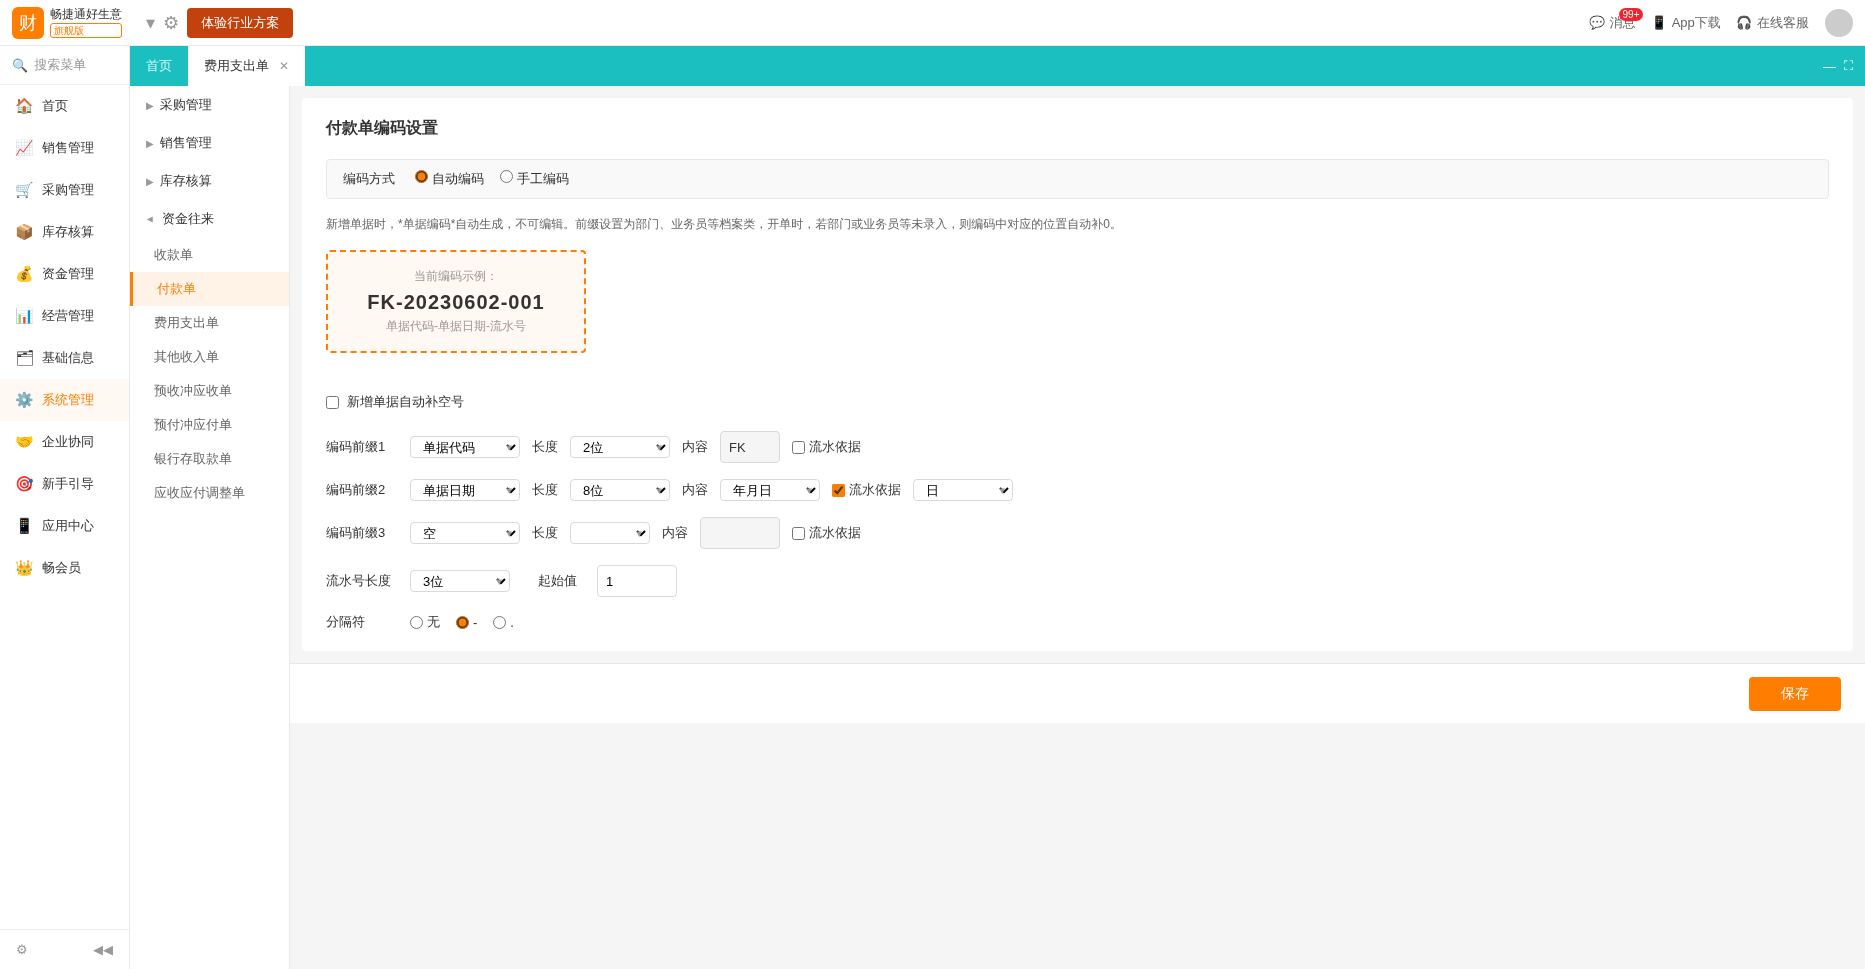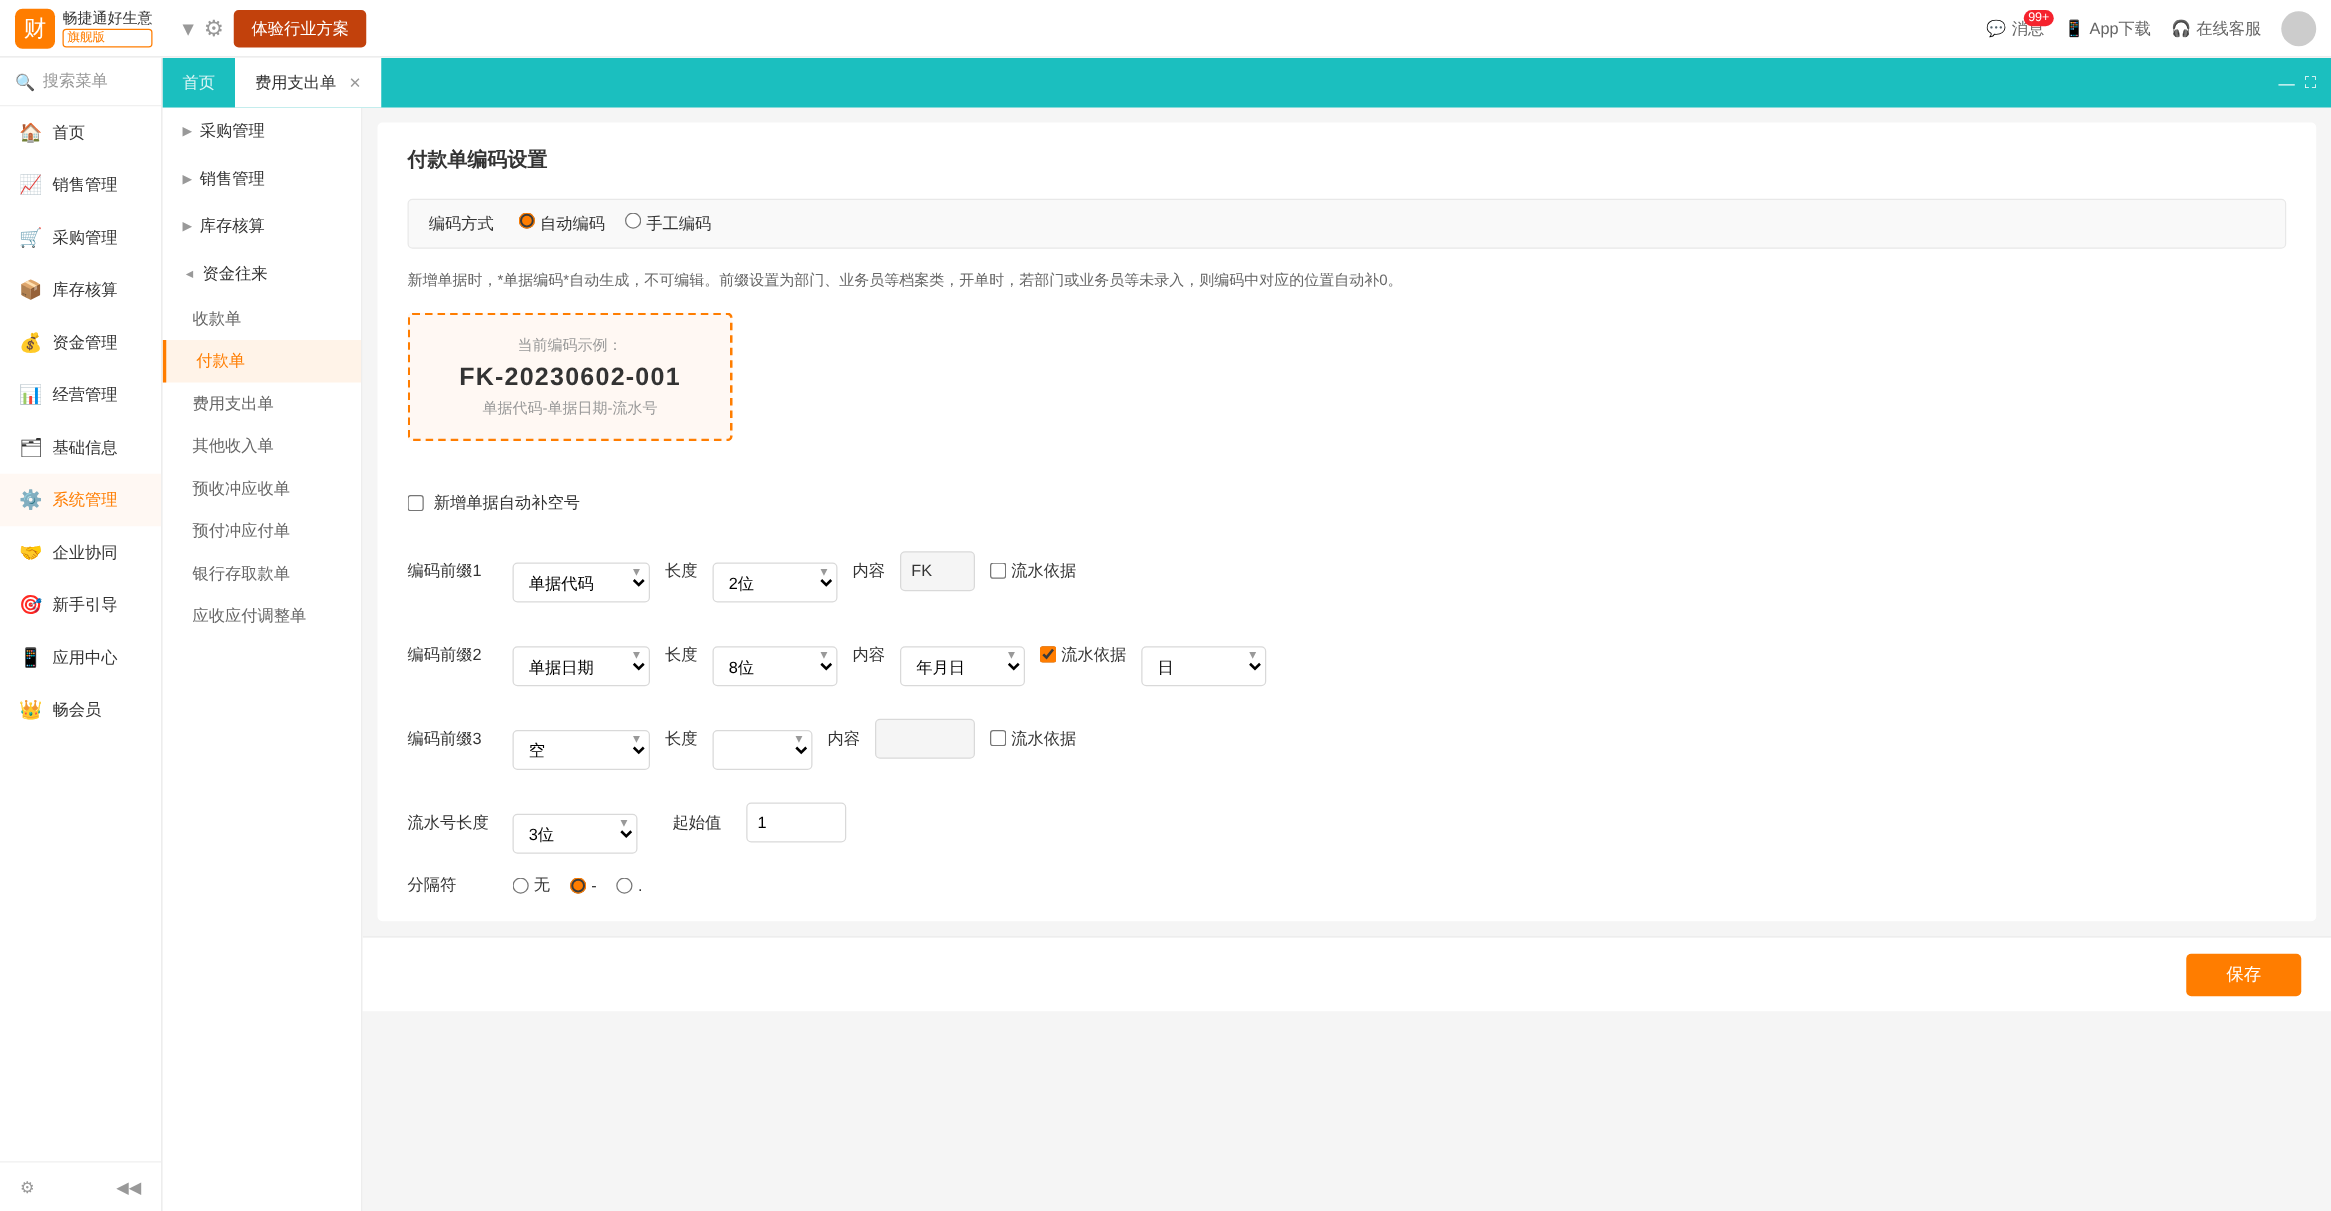--- a/index.html
+++ b/index.html
@@ -89,21 +89,21 @@
 
     
     .auto-fill-row { display: flex; align-items: center; gap: 8px; margin-bottom: 20px; font-size: 13px; color: #333; }
     .auto-fill-row input[type="checkbox"] { accent-color: #ff7d00; }
 
     
     .form-row { display: flex; align-items: center; gap: 12px; margin-bottom: 16px; }
     .form-label { font-size: 13px; color: #333; width: 72px; flex-shrink: 0; }
     .select-wrapper { position: relative; }
     .select-wrapper::after { content: "▾"; position: absolute; right: 8px; top: 50%; transform: translateY(-50%); color: #999; font-size: 11px; pointer-events: none; }
-    .select-wrapper select { height: 32px; border: 1px solid #d9d9d9; border-radius: 4px; padding: 0 28px 0 8px; font-size: 13px; background: #fff; min-width: 100px; margin-top: 19px; }
+    .select-wrapper select { height: 22px; border: 1px solid #d9d9d9; border-radius: 4px; padding: 0 28px 0 8px; font-size: 13px; background: #fff; min-width: 100px; }
     .length-label { font-size: 13px; color: #333; }
     .content-label { font-size: 13px; color: #333; }
     .content-value { height: 32px; border: 1px solid #d9d9d9; border-radius: 4px; padding: 0 8px; font-size: 13px; background: #f5f5f5; color: #333; display: flex; align-items: center; min-width: 60px; }
     .checkbox-item { display: flex; align-items: center; gap: 4px; font-size: 13px; color: #333; }
     .checkbox-item input[type="checkbox"] { accent-color: #ff7d00; }
 
     
     .separator-row { display: flex; align-items: center; gap: 12px; margin-top: 8px; }
     .separator-label { font-size: 13px; color: #333; width: 72px; }
     .radio-sep { display: flex; align-items: center; gap: 16px; }

